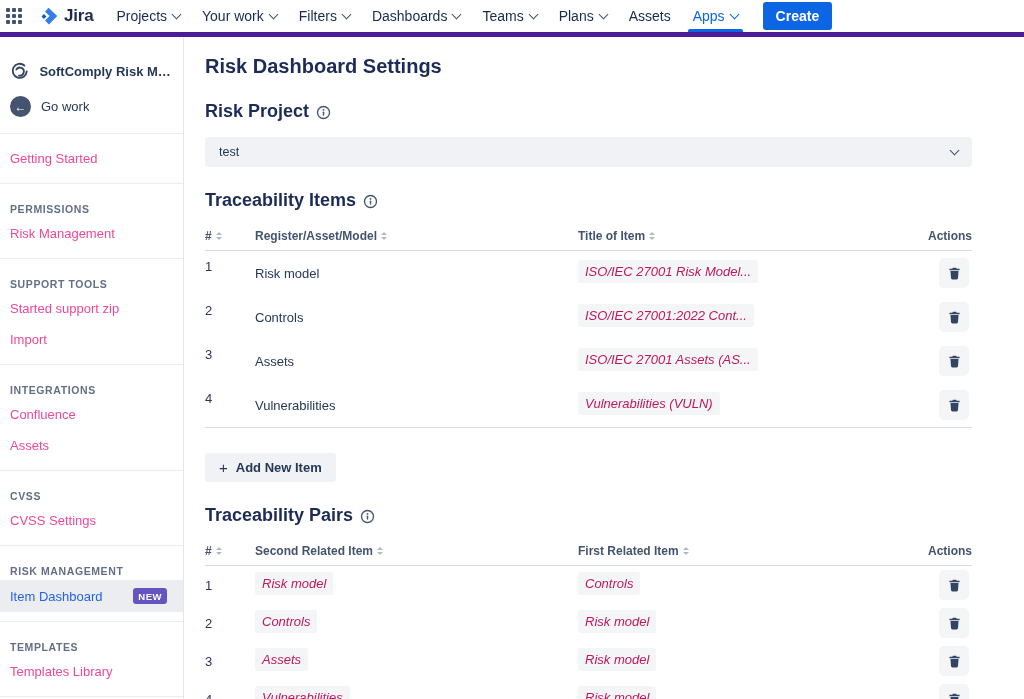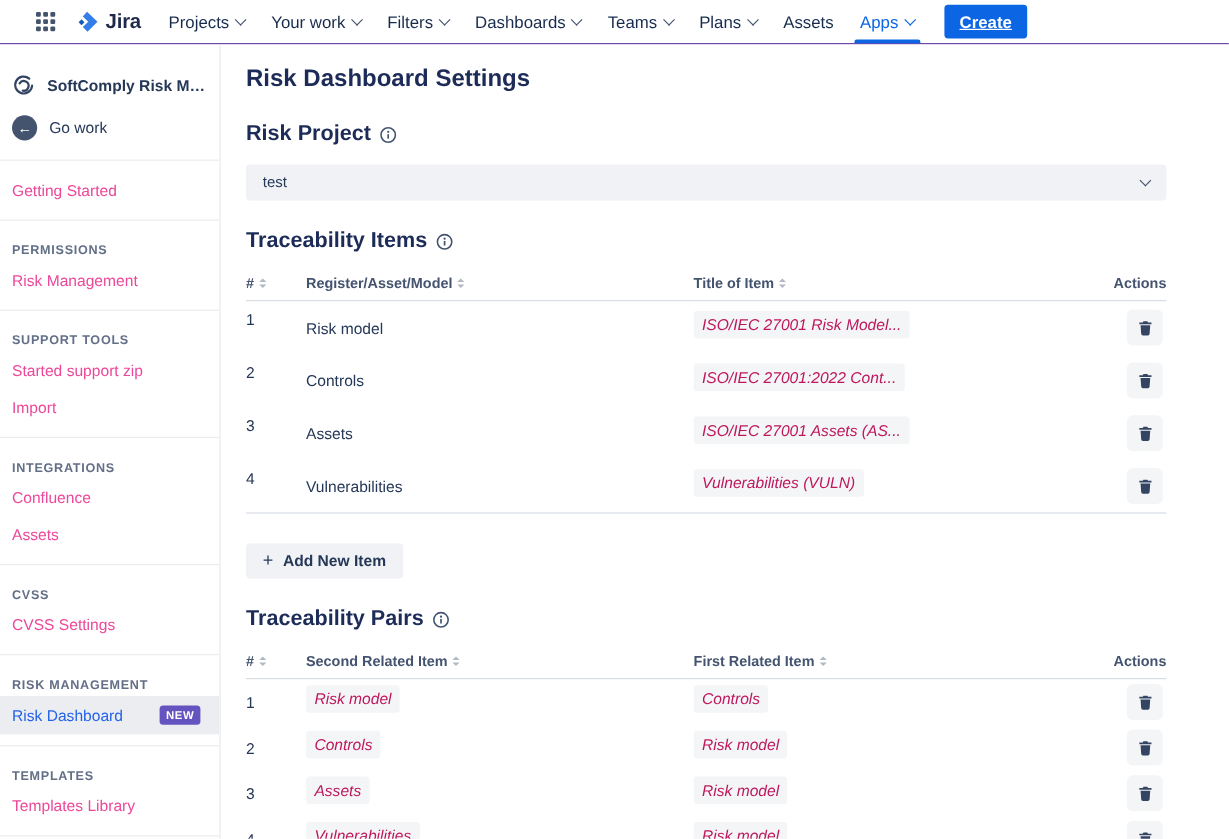--- a/index.html
+++ b/index.html
@@ -5,21 +5,21 @@
   * { box-sizing: border-box; margin: 0; padding: 0; }
   html, body {
     width: 1024px; height: 699px; overflow: hidden;
     font-family: "Liberation Sans", "DejaVu Sans", sans-serif;
     background: #fff; color: #172B4D;
   }
   
   .navbar {
     position: absolute; top: 0; left: 0; right: 0; height: 37px;
     display: flex; align-items: center; gap: 8px;
-    border-bottom: 1px solid #4c1d95; background: #fff; padding: 0 24px;
+    border-bottom: 5px solid #4c1d95; background: #fff; padding: 0 0;
   }
   .appswitcher {
     width: 28px; height: 28px; display: flex; align-items: center; justify-content: center;
     border-radius: 4px; cursor: pointer;
   }
   .grid9 { display: grid; grid-template-columns: repeat(3, 4px); grid-template-rows: repeat(3, 4px); gap: 2px; }
   .grid9 span { width: 4px; height: 4px; background: #44546F; border-radius: 1px; }
   .logo { display: flex; align-items: center; gap: 5px; padding: 0 6px 0 2px; cursor: pointer; }
   .logo-text { font-size: 17px; font-weight: 700; color: #1E2A4A; letter-spacing: -0.2px; }
   .nav-items { display: flex; align-items: center; gap: 4px; height: 100%; }
@@ -34,21 +34,21 @@
   }
   .nav-item.active { color: #0C66E4; }
   .nav-item.active .chev { border-color: #0C66E4; }
   .nav-item.active::after {
     content: ""; position: absolute; left: 4px; right: 4px; bottom: 0; height: 3px;
     background: #0C66E4; border-radius: 2px 2px 0 0;
   }
   .create-btn {
     margin-left: 8px; background: #0C66E4; color: #fff; border: none;
     font-family: inherit; font-size: 14px; font-weight: 600;
-    padding: 6px 13px; border-radius: 3px; cursor: pointer; text-decoration: underline;
+    padding: 6px 13px; border-radius: 3px; cursor: pointer;
   }
   
   .sidebar {
     position: absolute; top: 37px; left: 0; bottom: 0; width: 184px;
     border-right: 1px solid #E4E6EA; background: #fff; padding-top: 16px; overflow: hidden;
   }
   .side-row { display: flex; align-items: center; gap: 10px; padding: 7px 10px; cursor: pointer; }
   .side-row .row-label { font-size: 13px; color: #253858; white-space: nowrap; overflow: hidden; text-overflow: ellipsis; }
   .side-row .row-label.bold { font-weight: 700; }
   .back-circle {
@@ -228,21 +228,21 @@
   <div class="side-div"></div>
 
   <div class="side-head">CVSS</div>
   <div class="side-item">
     <span>CVSS Settings</span>
   </div>
   <div class="side-div"></div>
 
   <div class="side-head">RISK MANAGEMENT</div>
   <div class="side-item active">
-    <span>Risk Dashboard</span>
+    <span>Item Dashboard</span>
     <span class="new-badge">NEW</span>
   </div>
   <div class="side-div"></div>
 
   <div class="side-head">TEMPLATES</div>
   <div class="side-item">
     <span>Templates Library</span>
   </div>
   <div class="side-div"></div>
 

